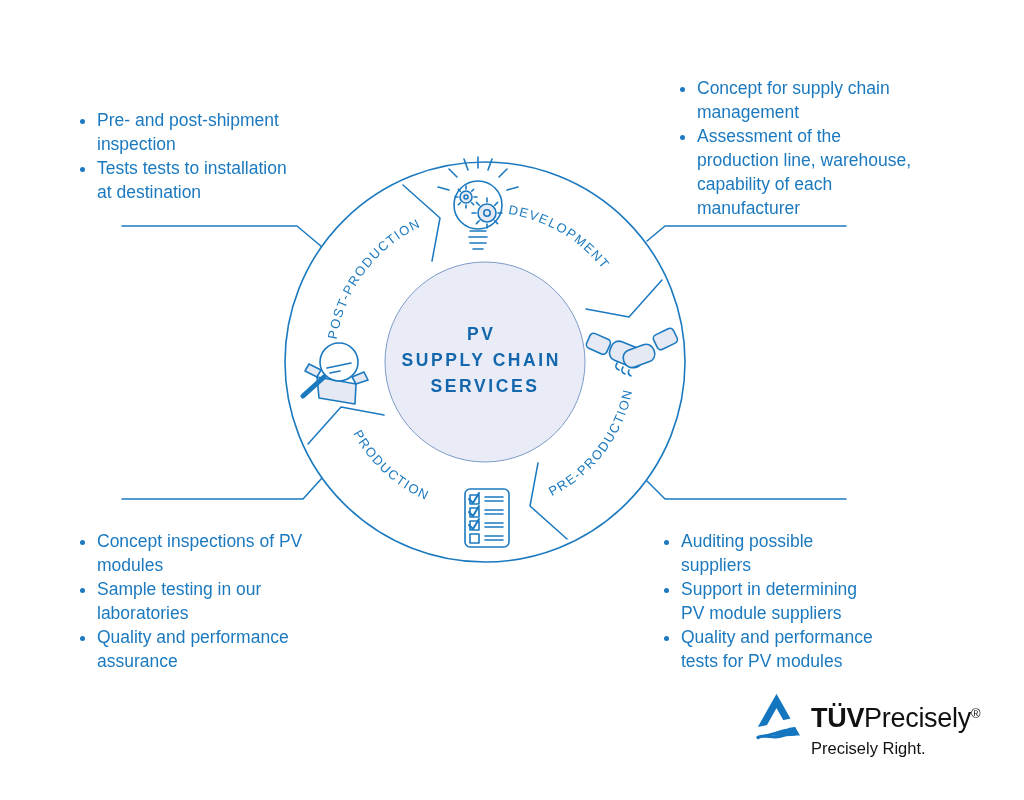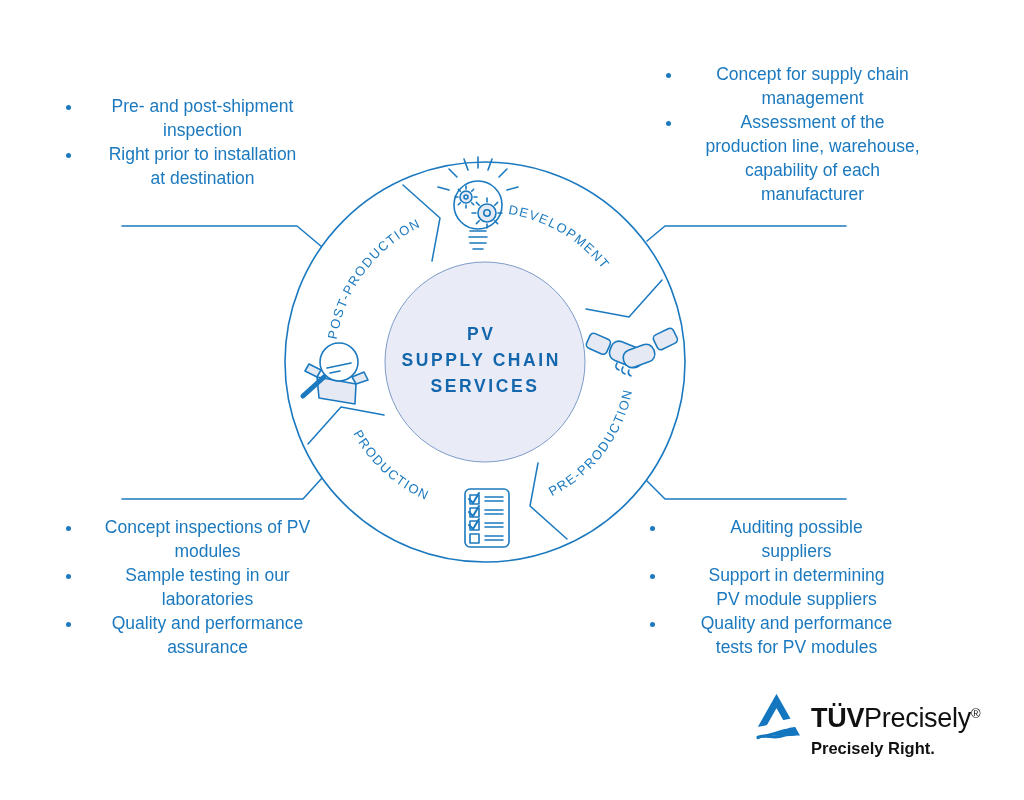--- a/index.html
+++ b/index.html
@@ -20,33 +20,33 @@
   .stroke-line{stroke:var(--primary-blue);stroke-width:1.5;fill:none;stroke-linejoin:round;stroke-linecap:round;}
   .outer-ring{stroke:var(--primary-blue);stroke-width:1.6;fill:#ffffff;}
   .inner-disc{fill:var(--light-fill);stroke:#7d9bc9;stroke-width:1;}
   .icon{stroke:var(--primary-blue);stroke-width:1.6;fill:none;stroke-linejoin:round;stroke-linecap:round;}
   .icon-fill{fill:var(--icon-fill);}
   .icon-white{fill:#ffffff;}
   .ring-label{fill:var(--primary-blue);font-family:"Liberation Sans",sans-serif;font-size:13px;letter-spacing:1.4px;}
   .center-title{fill:var(--dark-blue);font-family:"Liberation Sans",sans-serif;font-size:17.5px;font-weight:bold;letter-spacing:2.6px;text-anchor:middle;}
   
   .callout{position:absolute;color:var(--primary-blue);font-size:17.5px;line-height:24px;}
-  .callout ul{margin:0;padding:0 0 0 21px;text-align:center;}
+  .callout ul{margin:14px;padding:0 0 0 21px;}
   .callout li{white-space:pre-line;}
   .tl{left:62px;top:94px;width:260px;}
   .tr{left:662px;top:62px;width:280px;}
   .bl{left:62px;top:515px;width:270px;}
   .br{left:646px;top:515px;width:280px;}
   
   .logo{position:absolute;left:753px;top:694px;display:flex;align-items:flex-start;gap:11px;}
   .logo-text{padding-top:6px;color:var(--ink);}
   .brand{font-size:27px;line-height:27px;color:var(--ink);letter-spacing:-0.3px;white-space:nowrap;}
   .brand .bold{font-weight:bold;text-align:right;}
   .brand sup{font-size:13px;vertical-align:9px;}
-  .tagline{font-size:16.5px;font-weight:bold;margin-top:7px;color:var(--ink);}
+  .tagline{font-size:16.5px;font-weight:normal;margin-top:7px;color:var(--ink);}
 </style>
 </head>
 <body>
 
 <div class="canvas">
 
   <svg class="diagram" width="1024" height="800" viewBox="0 0 1024 800">
 
     <defs>
       <path id="arcTop" d="M 344,413.3 A 150,150 0 1 1 626,413.3"></path>
@@ -139,21 +139,21 @@
         <circle class="icon-white" cx="339" cy="362" r="19" fill-opacity="0.92"></circle>
         <path d="M327,368 l24,-5 M330,373 l10,-2"></path>
       </g>
     </g>
   </svg>
 
   <div class="callout tl">
     <ul>
       <li>Pre- and post-shipment
 inspection</li>
-      <li>Right prior to installation
+      <li>Tests tests to installation
 at destination</li>
     </ul>
   </div>
 
   <div class="callout tr">
     <ul>
       <li>Concept for supply chain
 management</li>
       <li>Assessment of the
 production line, warehouse,

